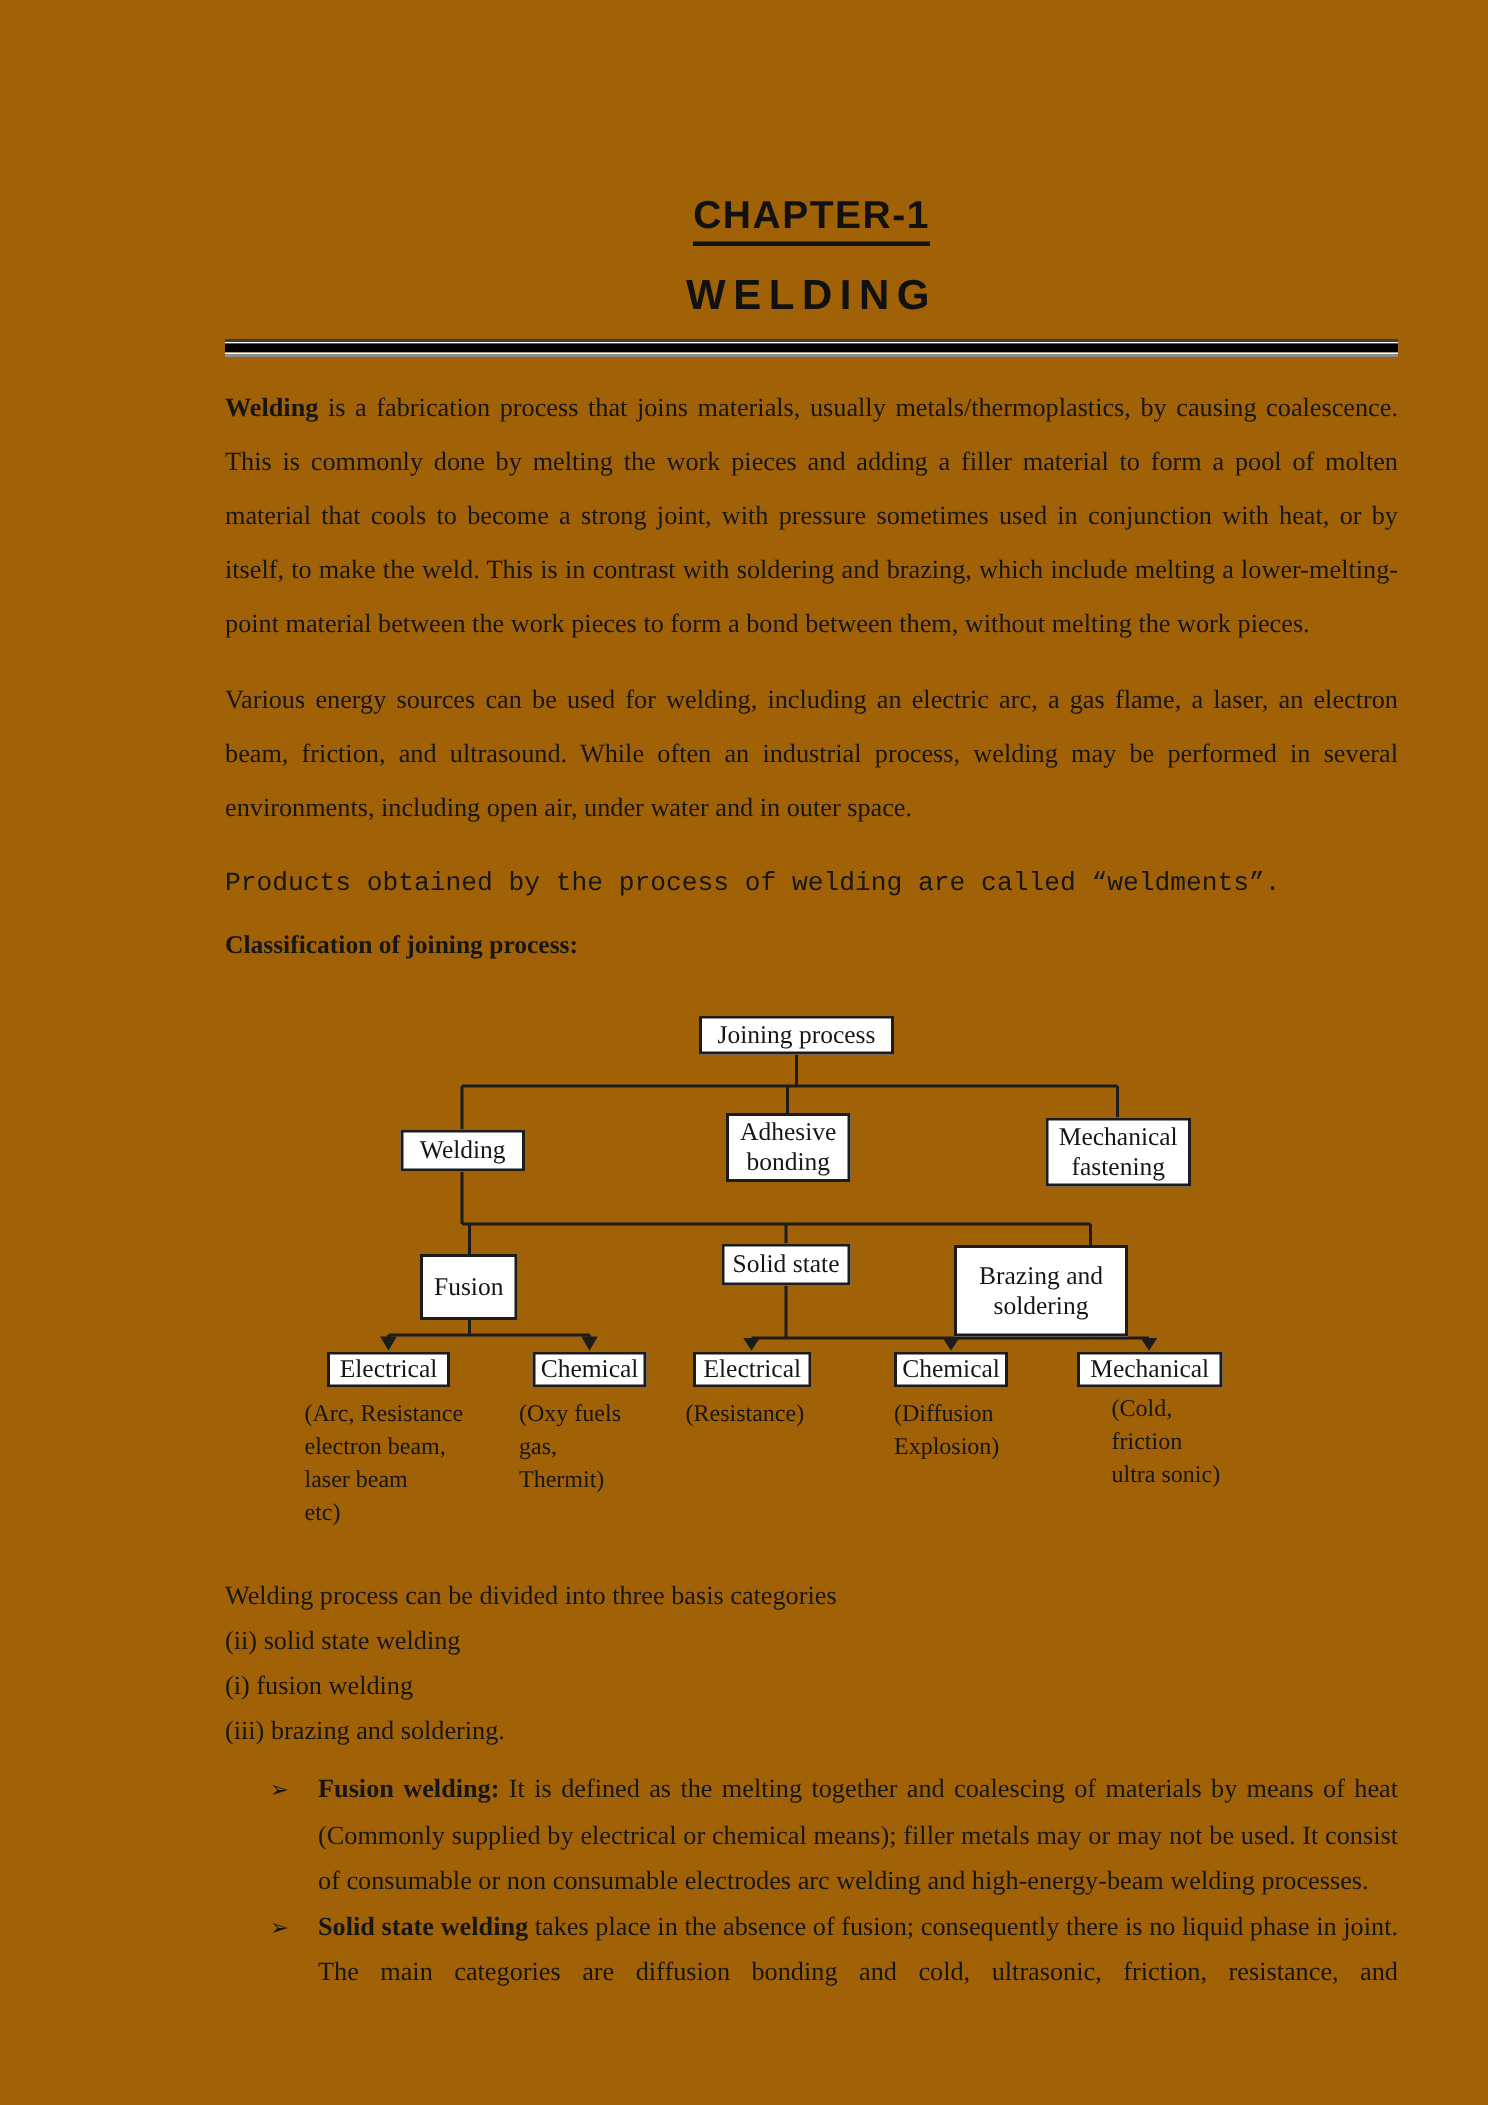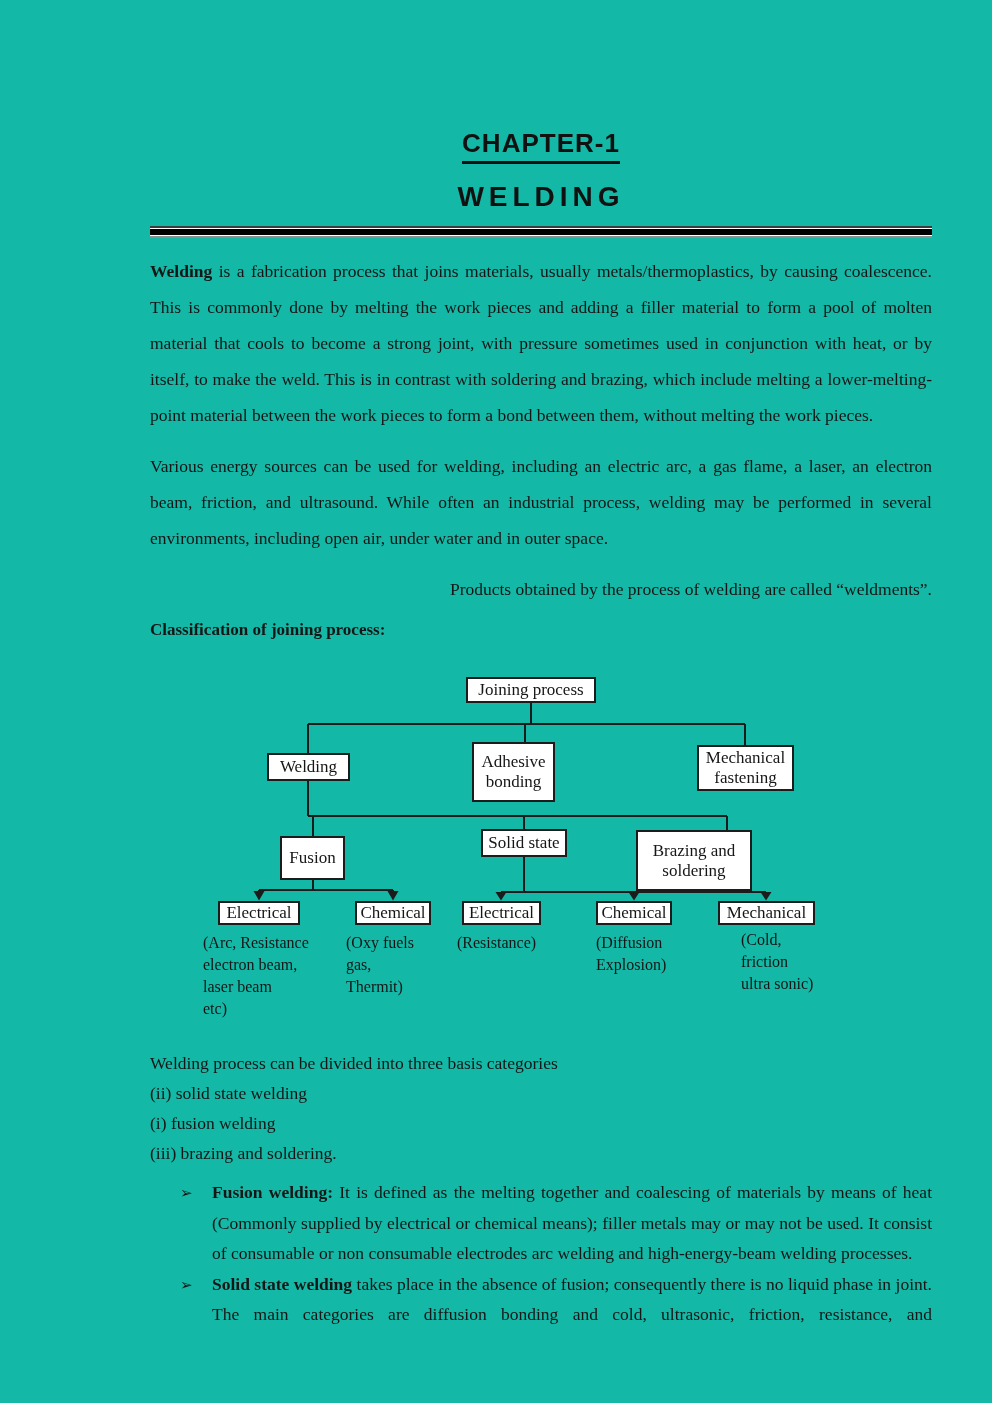--- a/index.html
+++ b/index.html
@@ -1,20 +1,20 @@
 <!DOCTYPE html>
 <html><head>
 <meta charset="utf-8">
 <style>
   html, body { margin: 0; padding: 0; background: #ffffff; }
   .page {
     position: relative;
     width: 992px;
     height: 1403px;
-    background: #14b8a6;
+    background: #a16207;
     color: #161616;
     font-family: "Liberation Serif", serif;
     overflow: hidden;
   }
   .content {
     margin: 0 60px 0 150px;   
     padding-top: 128px;
   }
   
   .chapter-line { text-align: center; }
@@ -43,21 +43,21 @@
   .double-rule .g  { height: 1px; background: #ffffff; }
   .double-rule .r2 { height: 6px; background: #000000; }
   .double-rule .r3 { height: 2px; background: #8d8d8d; }
   
   .para {
     margin: 15px 0 0 0;
     font-size: 17.5px;
     line-height: 36px;
     text-align: justify;
   }
-  .para.single { text-align: right; }
+  .para.single { text-align: left; font-family: Liberation Mono, monospace; }
   .classif-heading {
     margin-top: 13px;
     font-size: 17px;
     font-weight: bold;
   }
   
   .diagram {
     position: relative;
     margin-top: 29px;
     width: 700px;
@@ -149,21 +149,21 @@
           <path d="M103.5 222 L114.5 222 L109 231.5 Z"></path>
           <path d="M237.5 222 L248.5 222 L243 231.5 Z"></path>
           <path d="M345.5 223 L356.5 223 L351 231.5 Z"></path>
           <path d="M478.5 223 L489.5 223 L484 231.5 Z"></path>
           <path d="M610.5 223 L621.5 223 L616 231.5 Z"></path>
         </g>
       </svg>
 
       <div class="dbox" style="left:316px; top:8px;  width:130px; height:26px;">Joining process</div>
       <div class="dbox" style="left:117px; top:84px; width:83px;  height:28px;">Welding</div>
-      <div class="dbox" style="left:322px; top:73px; width:83px;  height:60px;">Adhesive
+      <div class="dbox" style="left:334px; top:73px; width:83px;  height:46px;">Adhesive
 bonding</div>
       <div class="dbox" style="left:547px; top:76px; width:97px;  height:46px;">Mechanical
 fastening</div>
       <div class="dbox" style="left:130px; top:167px; width:65px; height:44px;">Fusion</div>
       <div class="dbox" style="left:331px; top:160px; width:86px; height:28px;">Solid state</div>
       <div class="dbox" style="left:486px; top:161px; width:116px; height:61px;">Brazing and
 soldering</div>
       <div class="dbox" style="left:68px;  top:232px; width:82px; height:24px;">Electrical</div>
       <div class="dbox" style="left:205px; top:232px; width:76px; height:24px;">Chemical</div>
       <div class="dbox" style="left:312px; top:232px; width:79px; height:24px;">Electrical</div>

